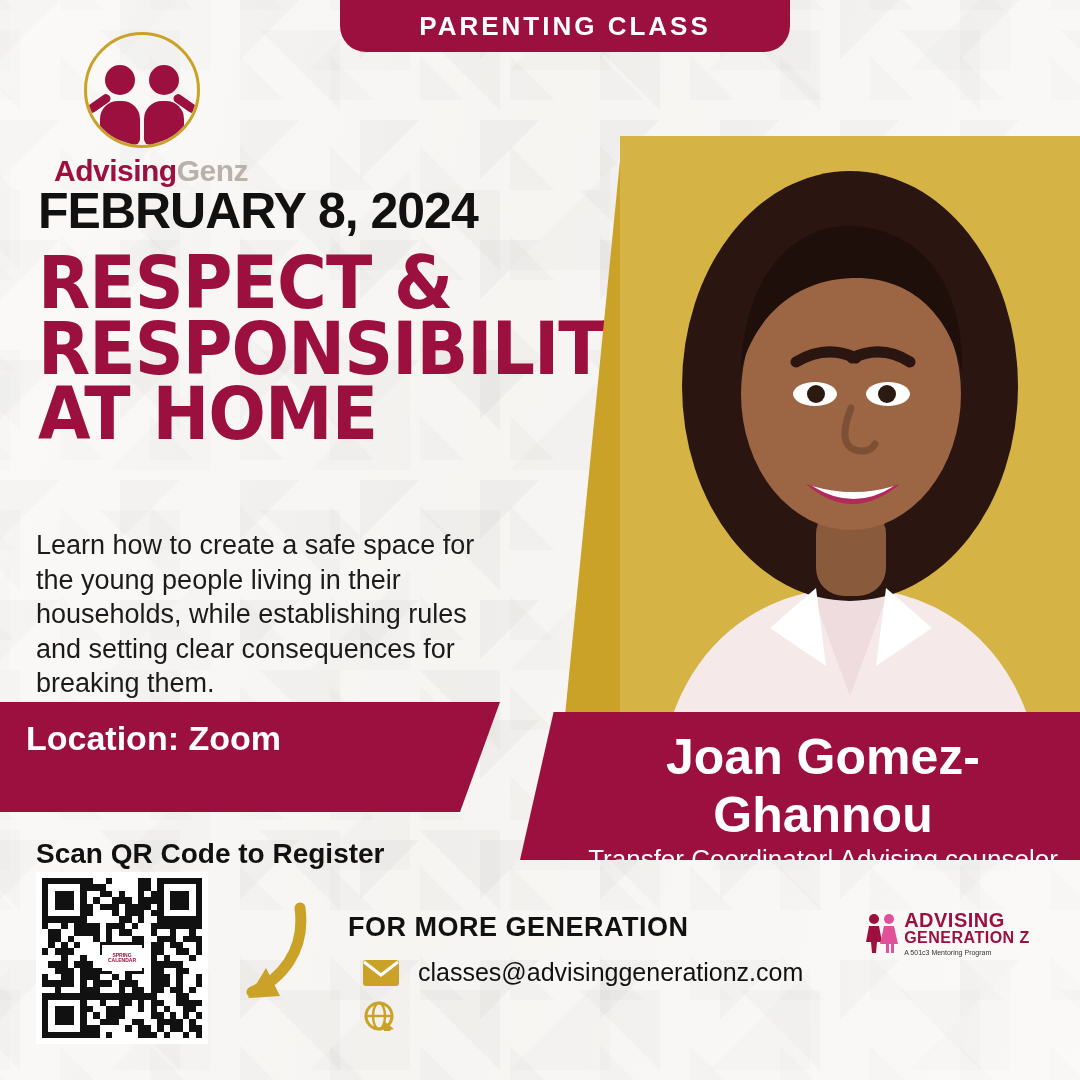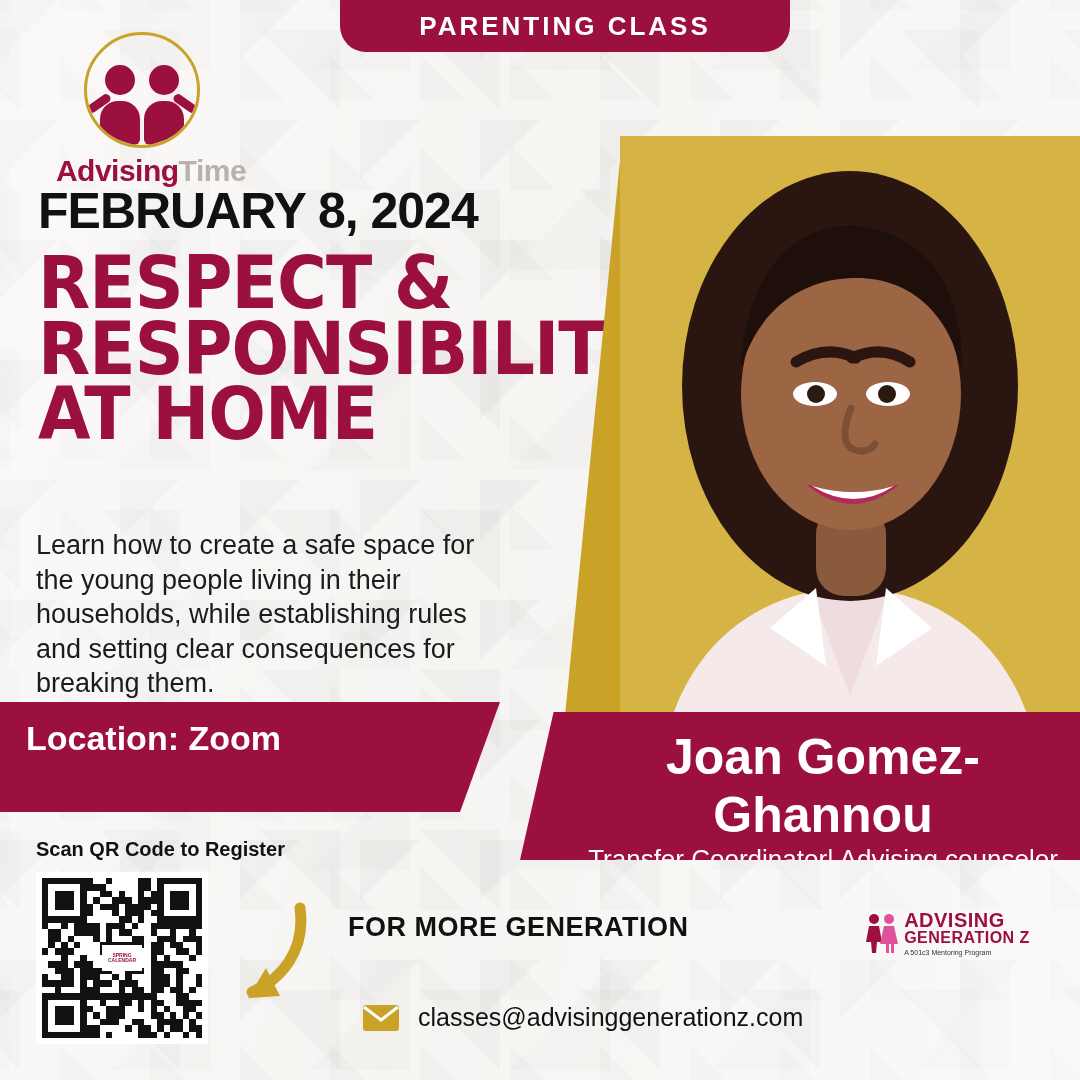--- a/index.html
+++ b/index.html
@@ -125,21 +125,21 @@
     background:#9c1040;
     clip-path:polygon(0 0, 100% 0, 92% 100%, 0 100%);
     color:#ffffff;
     padding:14px 0 0 26px;
   }
   .band div{ font-size:34px; font-weight:bold; line-height:1.35; }
 
   
   .qr-title{
     position:absolute; left:36px; top:838px;
-    font-size:20px; font-weight:bold; color:#111;
+    font-size:28px; font-weight:bold; color:#111;
   }
   .qr-box{
     position:absolute; left:36px; top:872px;
     width:172px; height:172px;
     background:#ffffff;
     padding:6px;
   }
   .qr-grid{
     width:100%; height:100%;
     display:grid;
@@ -190,21 +190,21 @@
   
   .more-title{
     position:absolute; left:348px; top:912px;
     font-size:27px; font-weight:bold; color:#111;
     letter-spacing:0.5px;
   }
   .contact{
     position:absolute; left:362px; top:958px;
     display:flex; flex-direction:column; gap:14px;
   }
-  .contact-row{ display:flex; align-items:center; gap:18px;margin-top:45px; }
+  .contact-row{ display:flex; align-items:center; gap:18px; }
   .contact-row .txt{ font-size:25px; color:#111; }
 
   .sponsor{
     position:absolute; right:28px; top:900px;
     width:210px; text-align:center;
   }
   .sponsor-label{ font-size:21px; font-weight:bold; color:#111; letter-spacing:0.5px; }
   .sponsor-logo{ margin-top:10px; display:flex; align-items:center; justify-content:center; gap:6px; }
   .sponsor-text{ text-align:left; line-height:1.0; }
   .sponsor-text .l1{ font-size:20px; font-weight:bold; color:#9c1040; letter-spacing:0.5px; }
@@ -230,21 +230,21 @@
           <div class="arm"></div>
       </div>
       <div class="kid kidB">
         <div class="head"></div>
           <div class="body"></div>
           <div class="arm"></div>
       </div>
     </div>
   </div>
   <div class="logo-text">
-    <span class="a">Advising</span><span class="b">Time</span>
+    <span class="a">Advising</span><span class="b">Genz</span>
   </div>
 </div>
 
 <div class="date">FEBRUARY 8, 2024</div>
 
 <div class="headline">
   <div>RESPECT &amp;</div>
   <div>RESPONSIBILITY</div>
   <div>AT HOME</div>
 </div>

